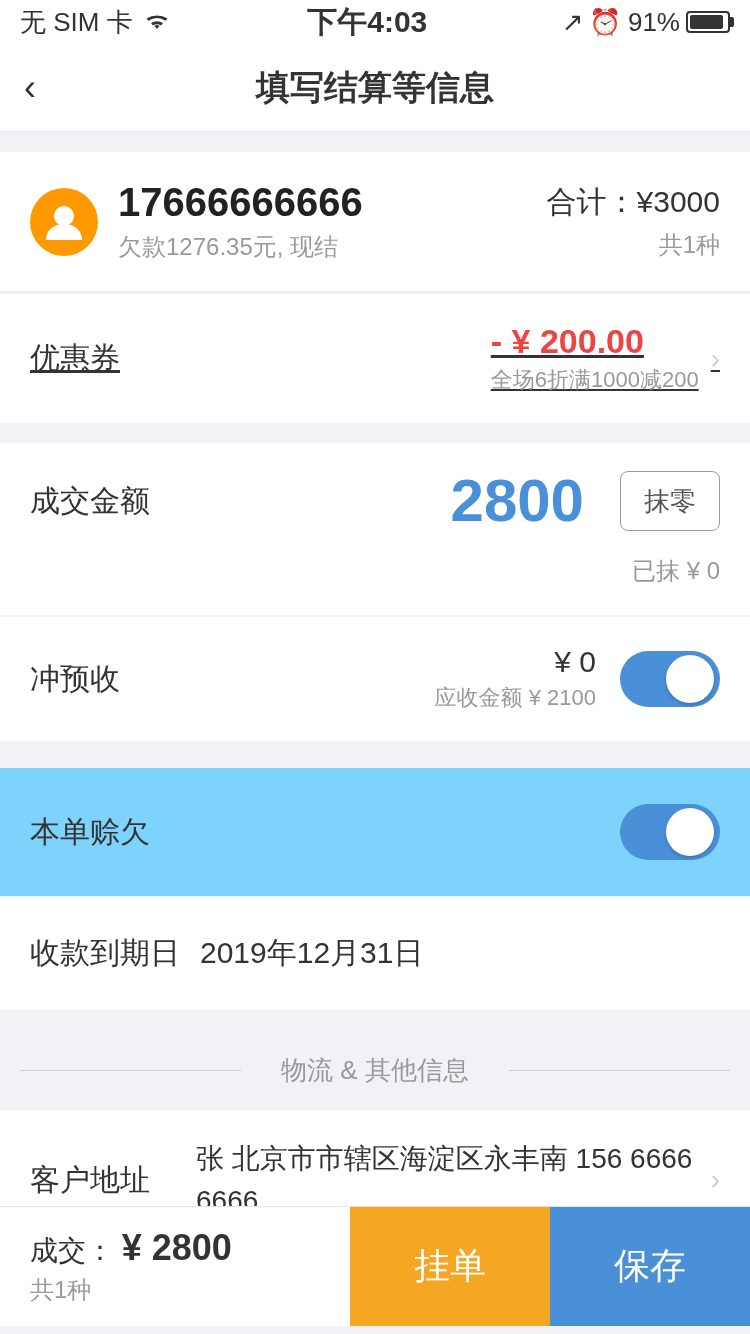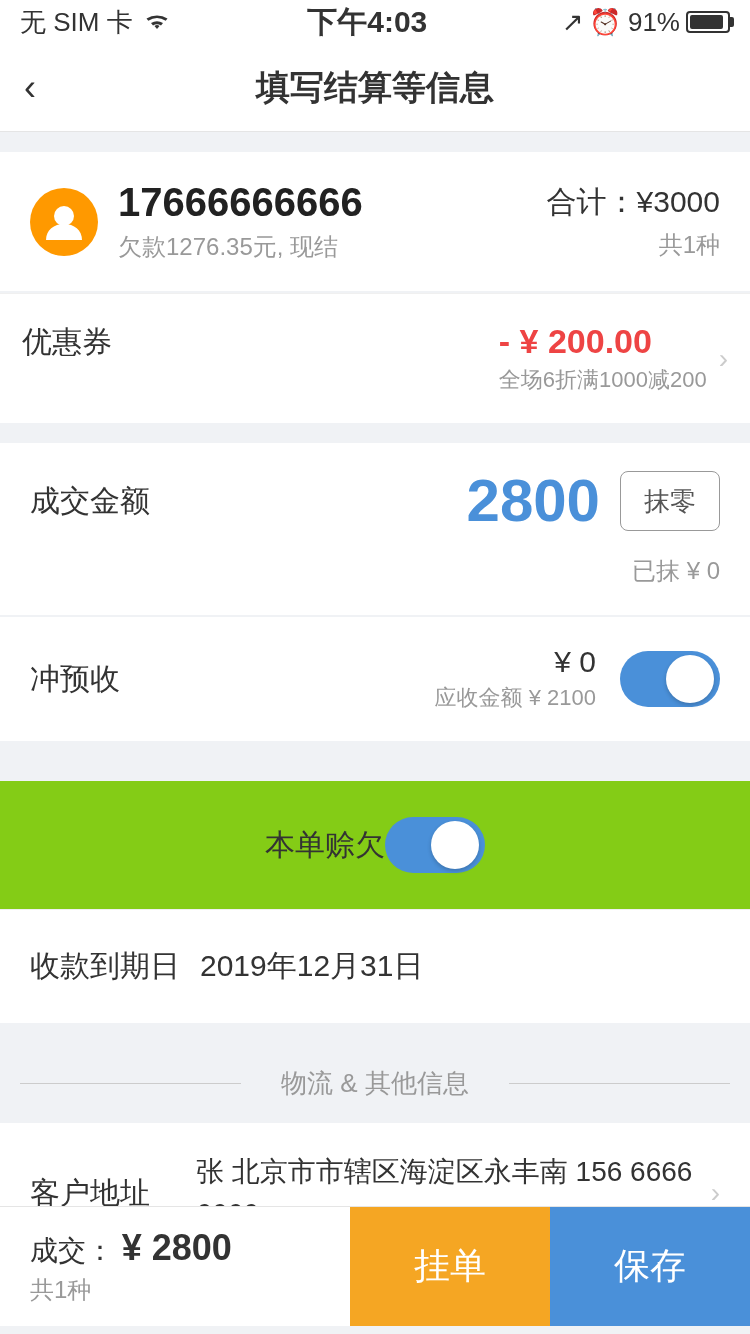--- a/index.html
+++ b/index.html
@@ -122,25 +122,27 @@
     }
     .total-count {
       font-size: 24px;
       color: #999;
       margin-top: 6px;
     }
 
     
     .coupon-row {
       background: #fff;
-      padding: 28px 22px;
-      display: flex;
+      padding: 28px 30px;
+      display: flex;
+      align-items: center;
       justify-content: space-between;
       margin-top: 2px;
       border-top: 1px solid #f0f0f0;
+      text-decoration: underline;
     }
     .coupon-label { font-size: 30px; color: #333; }
     .coupon-right { display: flex; align-items: center; gap: 12px; }
     .coupon-discount {
       font-size: 34px;
       font-weight: 600;
       color: #e44;
     }
     .coupon-desc {
       font-size: 22px;
@@ -164,21 +166,21 @@
     }
     .amount-row {
       display: flex;
       align-items: center;
       justify-content: space-between;
     }
     .amount-label { font-size: 30px; color: #333; }
     .amount-right {
       display: flex;
       align-items: center;
-      gap: 20px;
+      gap: 36px;
     }
     .amount-value {
       font-size: 60px;
       font-weight: 700;
       color: #4a90d9;
       line-height: 1;
     }
     .round-btn {
       width: 100px;
       height: 60px;
@@ -243,26 +245,26 @@
       background: #fff;
       border-radius: 50%;
       position: absolute;
       top: 4px;
       right: 6px;
       box-shadow: 0 2px 4px rgba(0,0,0,0.2);
     }
 
     
     .debt-row {
-      background: #84cc16;
+      background: #7dd3fc;
       padding: 36px 30px;
       display: flex;
       align-items: center;
-      justify-content: center;
-      margin-top: 20px;
+      justify-content: space-between;
+      margin-top: 7px;
     }
     .debt-label { font-size: 30px; color: #333; }
 
     
     .due-date-row {
       background: #fff;
       padding: 36px 30px;
       display: flex;
       align-items: center;
       border-top: 1px solid #f0f0f0;

